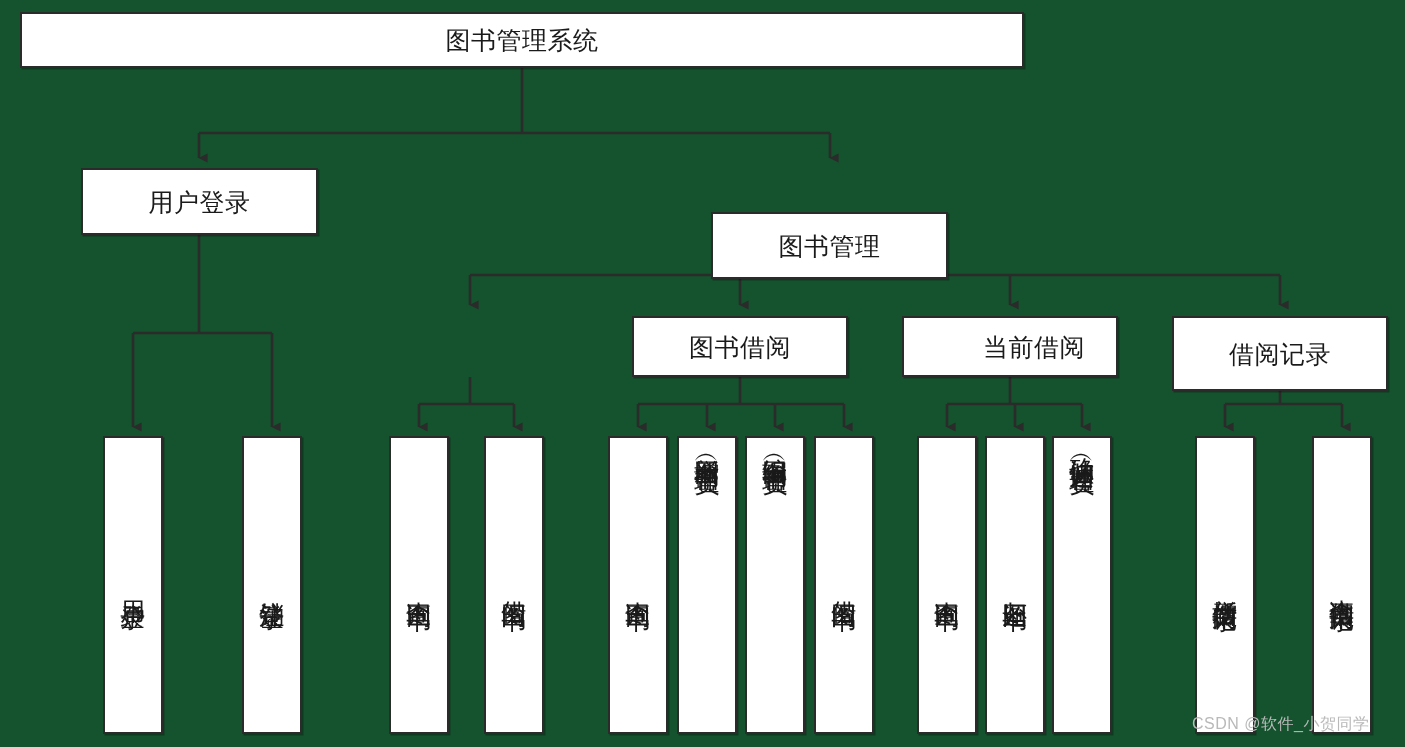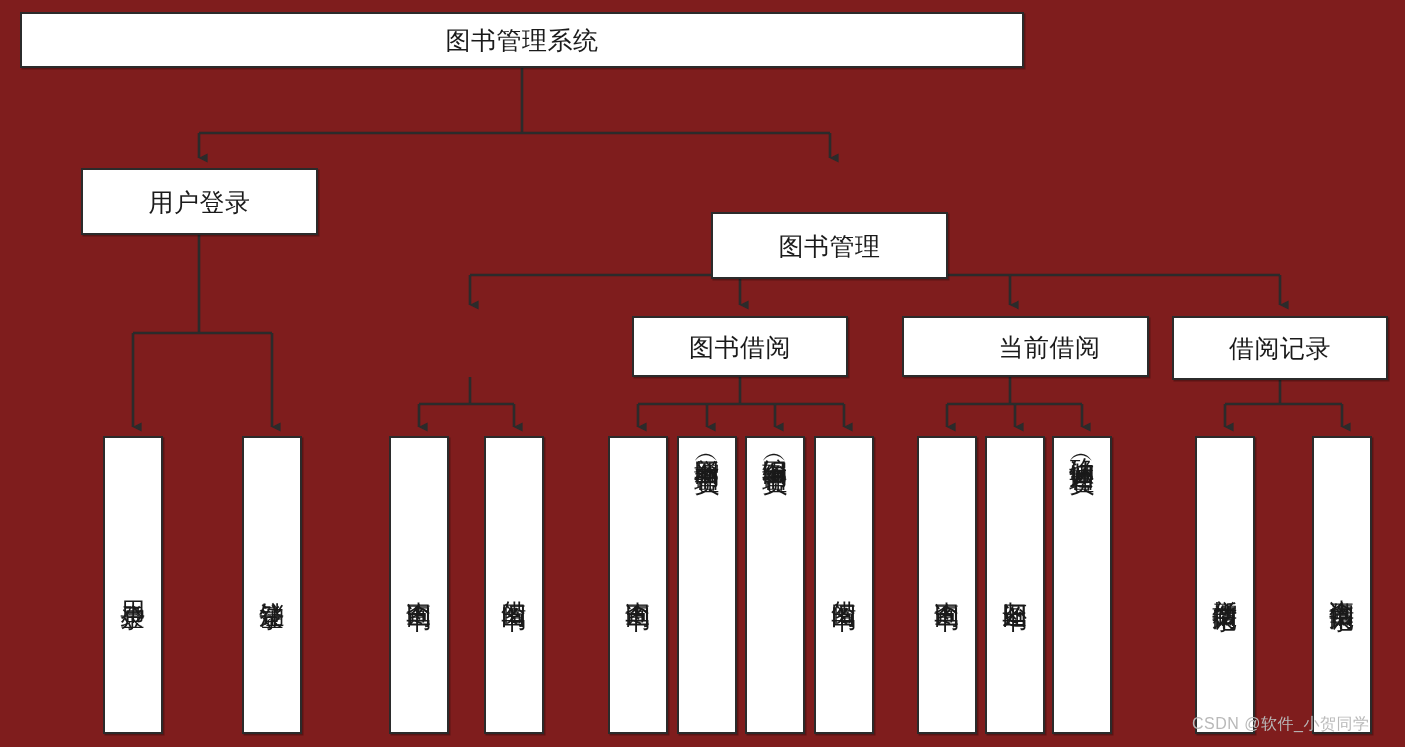--- a/index.html
+++ b/index.html
@@ -7,21 +7,21 @@
     padding: 0;
     background: #ffffff;
   }
   body {
     font-family: "Liberation Sans", "DejaVu Sans", sans-serif;
   }
   #diagram-root {
     position: relative;
     width: 1405px;
     height: 747px;
-    background: #7f1d1d;
+    background: #14532d;
     overflow: hidden;
   }
   svg.edges {
     position: absolute;
     left: 0;
     top: 0;
     width: 1405px;
     height: 747px;
   }
   .node {
@@ -133,24 +133,24 @@
   <div class="node horizontal" style="left:81px; top:168px; width:237px; height:67px;">
     <span class="node-label">用户登录</span>
   </div>
   <div class="node horizontal" style="left:711px; top:168px; width:237px; height:67px;margin-top:44px;">
     <span class="node-label">图书管理</span>
   </div>
 
   <div class="node horizontal" style="left:632px; top:316px; width:216px; height:61px;">
     <span class="node-label">图书借阅</span>
   </div>
-  <div class="node horizontal" style="left:902px; top:316px; width:247px; height:61px;padding-left:48px;">
+  <div class="node horizontal" style="left:902px; top:316px; width:216px; height:61px;padding-left:48px;">
     <span class="node-label">当前借阅</span>
   </div>
-  <div class="node horizontal" style="left:1172px; top:316px; width:216px; height:64px;">
+  <div class="node horizontal" style="left:1172px; top:316px; width:216px; height:75px;">
     <span class="node-label">借阅记录</span>
   </div>
 
   <div class="node vertical centered" style="left:103px; top:436px; width:60px; height:298px;">
     <span class="node-label">用户登录</span>
   </div>
   <div class="node vertical centered" style="left:242px; top:436px; width:60px; height:298px;">
     <span class="node-label">注销登录</span>
   </div>
 

